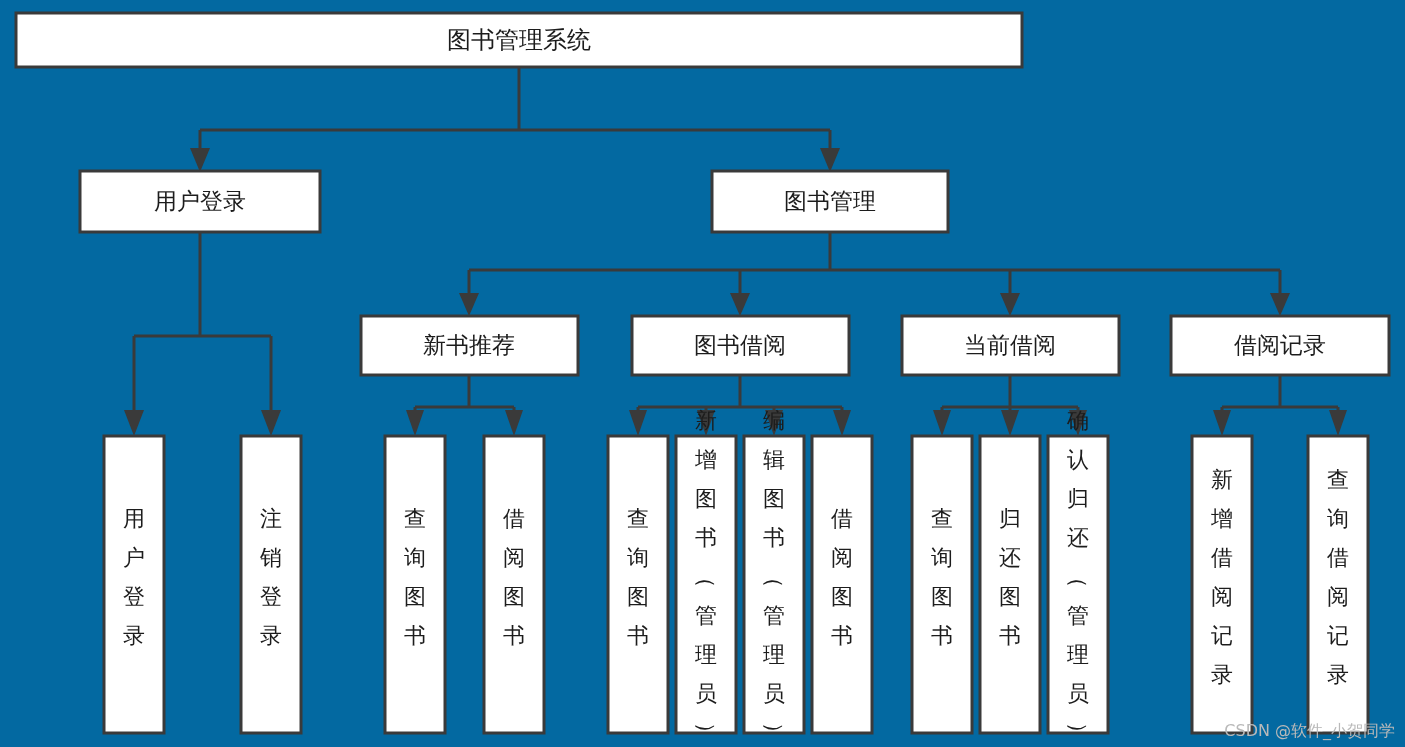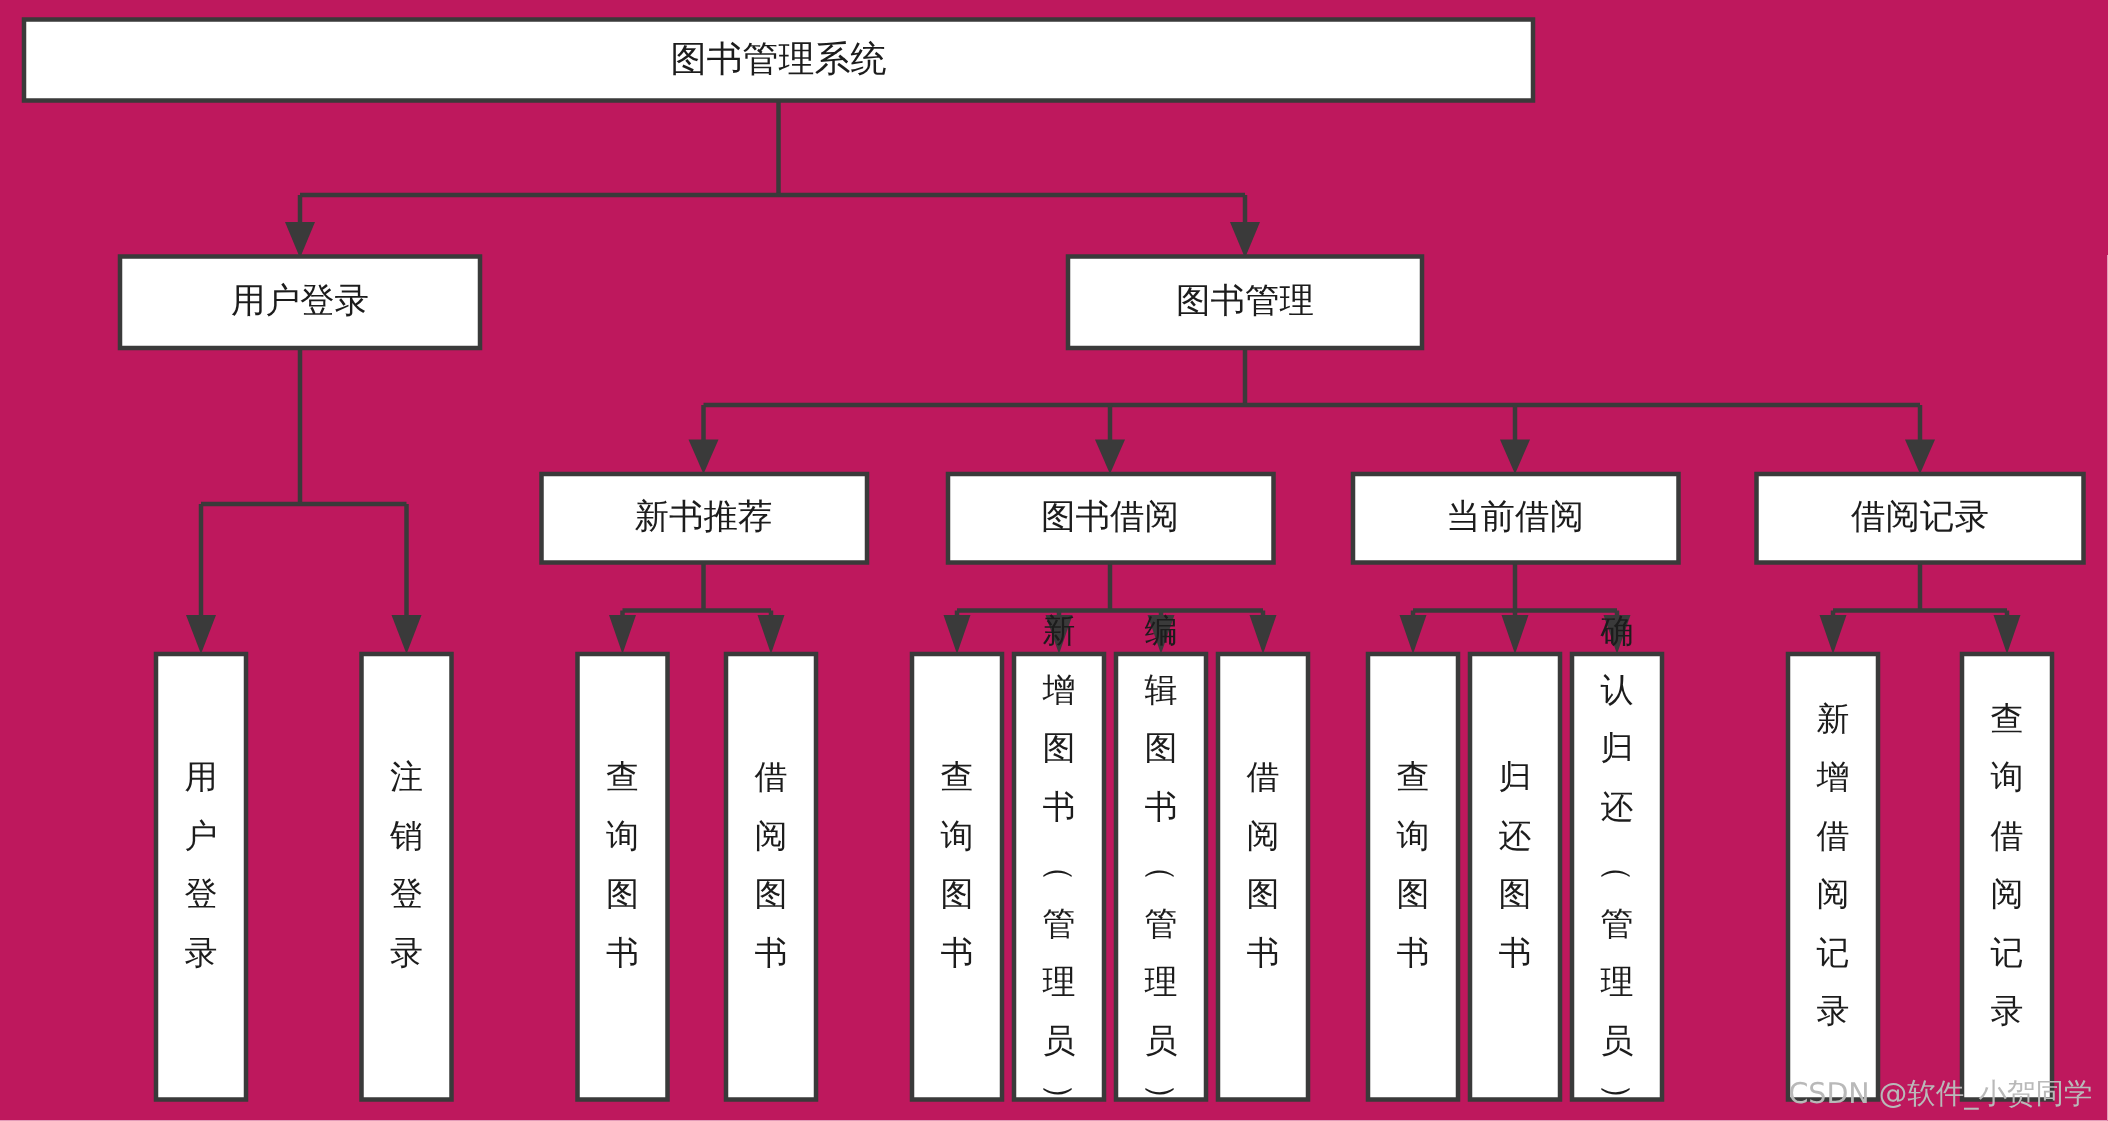--- a/index.html
+++ b/index.html
@@ -8,21 +8,21 @@
     padding: 0;
     background: #ffffff;
   }
   body {
     font-family: "DejaVu Sans", "Liberation Sans", sans-serif;
   }
   #diagram-root {
     position: relative;
     width: 1405px;
     height: 747px;
-    background: #be185d;
+    background: #0369a1;
     overflow: hidden;
   }
   svg.flow {
     position: absolute;
     left: 0;
     top: 0;
     width: 1405px;
     height: 747px;
     display: block;
   }
@@ -65,21 +65,21 @@
     font-family: "DejaVu Sans", "Liberation Sans", sans-serif;
     font-size: 22px;
     fill: #1c1c1c;
     text-anchor: middle;
   }
   .watermark {
     position: absolute;
     right: 10px;
     bottom: 5px;
     font-family: "DejaVu Sans", "Liberation Sans", sans-serif;
-    font-size: 19px;
+    font-size: 16px;
     color: #b9b9b9;
     white-space: nowrap;
     user-select: none;
     pointer-events: none;
   }
 </style>
 </head>
 <body>
 
 <div id="diagram-root">

